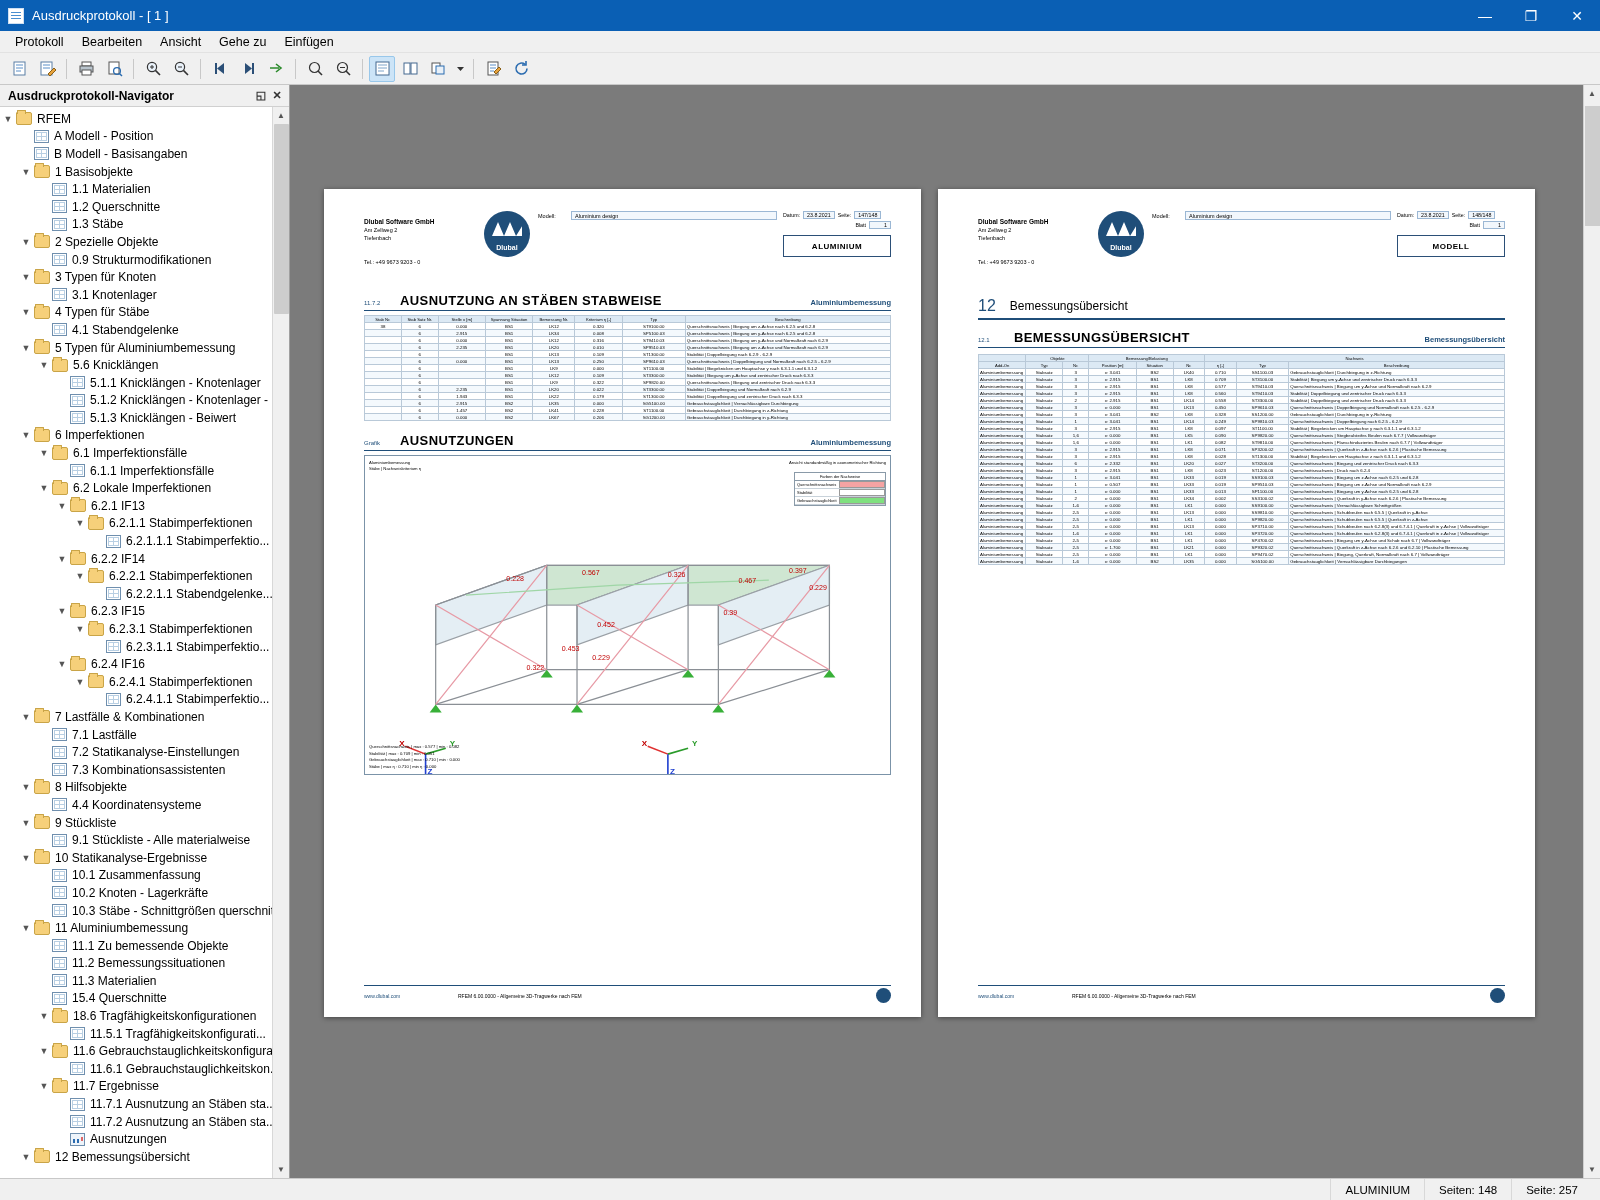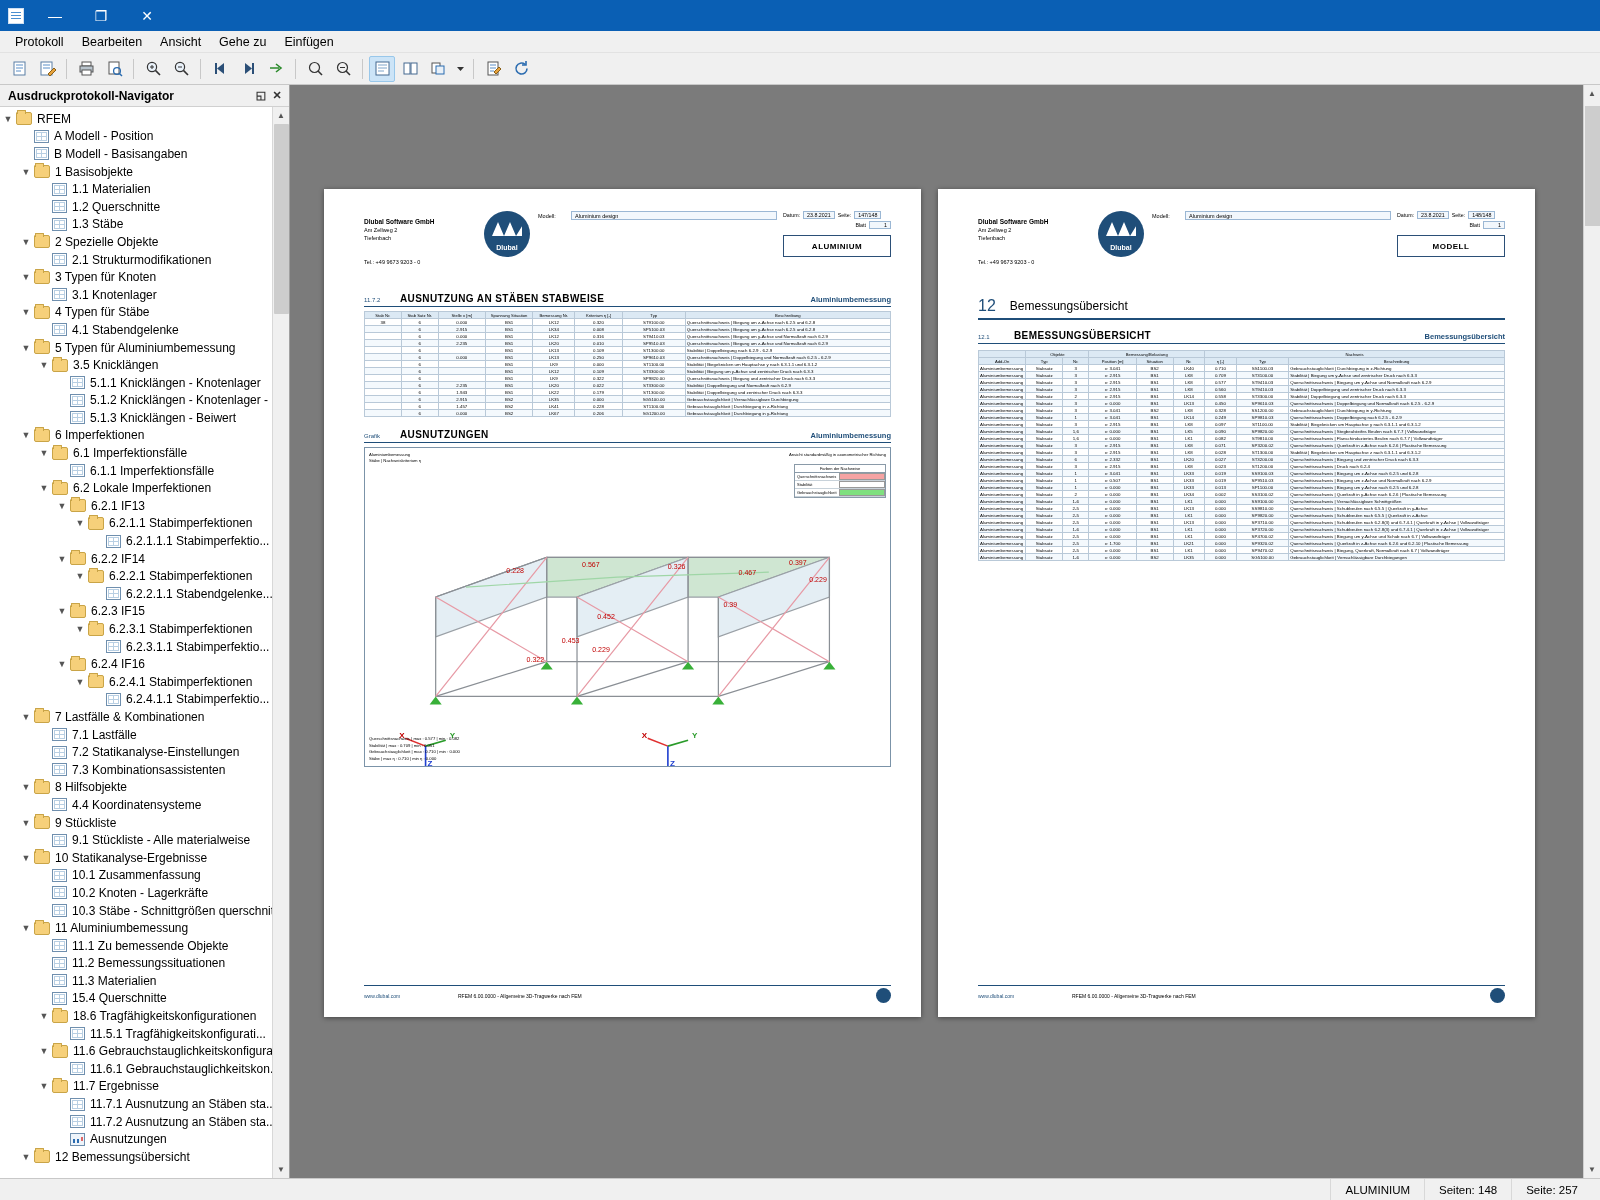--- a/index.html
+++ b/index.html
@@ -240,21 +240,21 @@
     border: 1px solid #2b4f77; height: 22px; margin-top: 4px;
     display: flex; align-items: center; justify-content: center;
     font-size: 8px; font-weight: bold; letter-spacing: .5px;
   }
   .sec-bar {
     display: flex; align-items: baseline;
     border-bottom: 1.5px solid #1f4e79;
     margin-top: 10px; padding-bottom: 2px;
   }
   .sec-no { font-size: 6px; color: #1f4e79; width: 36px; }
-  .sec-title { font-size: 10px; font-weight: bold; letter-spacing: .4px; flex: 1; }
+  .sec-title { font-size: 13px; font-weight: bold; letter-spacing: .4px; flex: 1; }
   .sec-right { font-size: 7.5px; font-weight: bold; color: #1f4e79; }
   .big-sec {
     display: flex; align-items: center; gap: 14px;
     border-bottom: 2px solid #1f4e79; margin-top: 14px; padding-bottom: 3px;
   }
   .big-sec .n { font-size: 16px; color: #1f4e79; }
   .big-sec .t { font-size: 12px; }
   
   table.rpt { border-collapse: collapse; width: 100%; font-size: 4.4px; table-layout: fixed; margin-top: 4px; }
   table.rpt th, table.rpt td {
@@ -311,20 +311,21 @@
   .statusbar .cell {
     padding: 0 14px; height: 22px; display: flex; align-items: center;
     border-left: 1px solid #d8d8d8;
   }
 </style>
 </head>
 <body>
 
 <div class="titlebar">
   <div class="doc-icon"></div>
+  <div class="title">Ausdruckprotokoll - [ 1 ]</div>
   <div class="win-btns">
     <div class="win-btn">—</div>
     <div class="win-btn">❐</div>
     <div class="win-btn close">✕</div>
   </div>
 </div>
 
 <div class="menubar">
   <div class="mi">Protokoll</div>
   <div class="mi">Bearbeiten</div>
@@ -505,21 +506,21 @@
           <div class="tree-row">
             <span style="width: 18px; flex: 0 0 auto;"></span>
             <span class="tw">▼</span>
             <span class="ico folder"></span>
             <span class="tree-label">2 Spezielle Objekte</span>
           </div>
           <div class="tree-row">
             <span style="width: 36px; flex: 0 0 auto;"></span>
             <span class="tw empty"></span>
             <span class="ico grid"></span>
-            <span class="tree-label">2.1 Strukturmodifikationen</span>
+            <span class="tree-label">0.9 Strukturmodifikationen</span>
           </div>
           <div class="tree-row">
             <span style="width: 18px; flex: 0 0 auto;"></span>
             <span class="tw">▼</span>
             <span class="ico folder"></span>
             <span class="tree-label">3 Typen für Knoten</span>
           </div>
           <div class="tree-row">
             <span style="width: 36px; flex: 0 0 auto;"></span>
             <span class="tw empty"></span>
@@ -541,21 +542,21 @@
           <div class="tree-row">
             <span style="width: 18px; flex: 0 0 auto;"></span>
             <span class="tw">▼</span>
             <span class="ico folder"></span>
             <span class="tree-label">5 Typen für Aluminiumbemessung</span>
           </div>
           <div class="tree-row">
             <span style="width: 36px; flex: 0 0 auto;"></span>
             <span class="tw">▼</span>
             <span class="ico folder"></span>
-            <span class="tree-label">3.5 Knicklängen</span>
+            <span class="tree-label">5.6 Knicklängen</span>
           </div>
           <div class="tree-row">
             <span style="width: 54px; flex: 0 0 auto;"></span>
             <span class="tw empty"></span>
             <span class="ico grid"></span>
             <span class="tree-label">5.1.1 Knicklängen - Knotenlager</span>
           </div>
           <div class="tree-row">
             <span style="width: 54px; flex: 0 0 auto;"></span>
             <span class="tw empty"></span>

